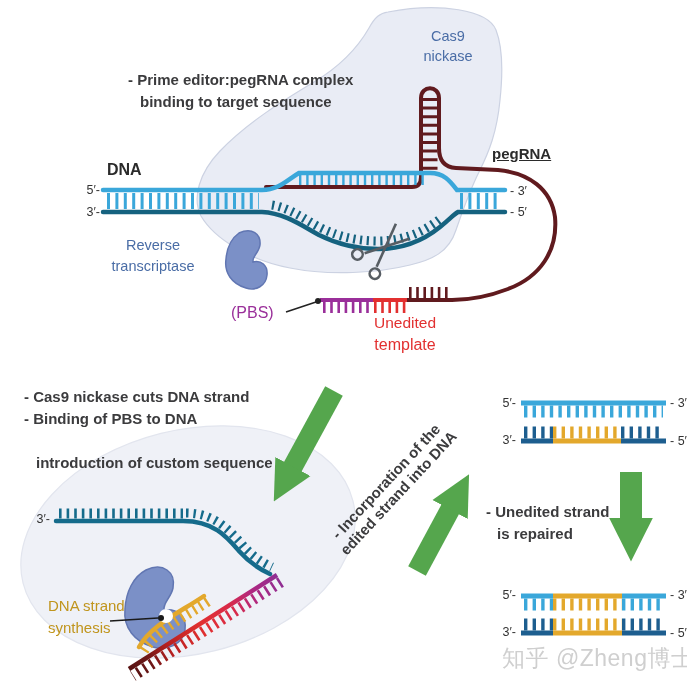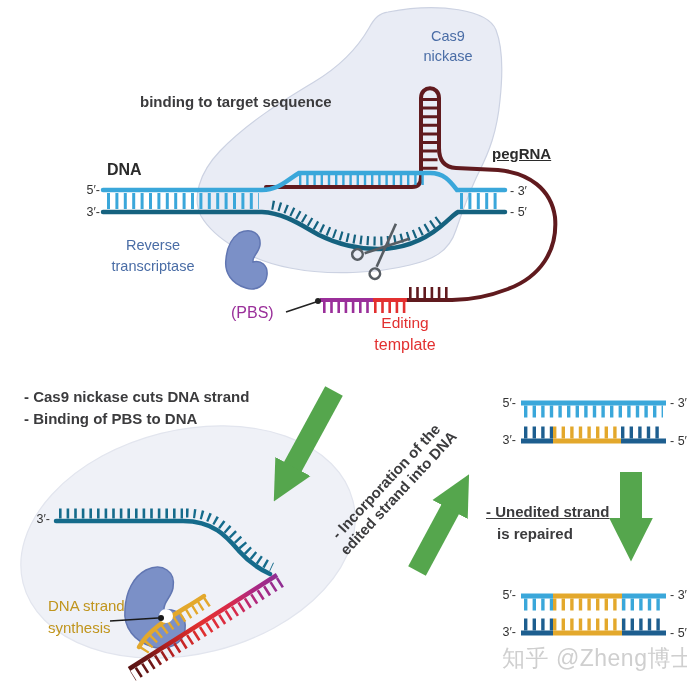--- a/index.html
+++ b/index.html
@@ -127,50 +127,52 @@
       <line x1="622" y1="624.5" x2="663" y2="624.5" stroke="#1d5e8f" stroke-width="12" stroke-dasharray="3.4 5.2"></line>
       <line x1="521" y1="596" x2="553" y2="596" stroke="#3aa7da" stroke-width="5"></line>
       <line x1="553" y1="596" x2="622" y2="596" stroke="#e3a82c" stroke-width="5"></line>
       <line x1="622" y1="596" x2="666" y2="596" stroke="#3aa7da" stroke-width="5"></line>
       <line x1="521" y1="633" x2="553" y2="633" stroke="#1d5e8f" stroke-width="5"></line>
       <line x1="553" y1="633" x2="622" y2="633" stroke="#e3a82c" stroke-width="5"></line>
       <line x1="622" y1="633" x2="666" y2="633" stroke="#1d5e8f" stroke-width="5"></line>
     </g>
   </svg>
 
+  <div class="lbl bold" style="left:128px;top:71px;font-size:15px;">- Prime editor:pegRNA complex</div>
   <div class="lbl bold" style="left:140px;top:93px;font-size:15px;">binding to target sequence</div>
 
   <div class="lbl blue-lab ctr" style="left:415px;top:28px;width:66px;">Cas9</div>
   <div class="lbl blue-lab ctr" style="left:415px;top:48px;width:66px;">nickase</div>
 
   <div class="lbl bold" style="left:107px;top:161px;font-size:16px;color:#2b2b2b;">DNA</div>
   <div class="lbl end-lab rt-al" style="left:76px;top:183px;width:24px;">5′-</div>
   <div class="lbl end-lab rt-al" style="left:76px;top:205px;width:24px;">3′-</div>
   <div class="lbl end-lab" style="left:510px;top:184px;">- 3′</div>
   <div class="lbl end-lab" style="left:510px;top:205px;">- 5′</div>
 
   <div class="lbl bold" style="left:492px;top:145px;font-size:15px;color:#2b2b2b;text-decoration:underline;">pegRNA</div>
 
   <div class="lbl blue-lab ctr" style="left:103px;top:237px;width:100px;">Reverse</div>
   <div class="lbl blue-lab ctr" style="left:103px;top:258px;width:100px;">transcriptase</div>
 
   <div class="lbl" style="left:231px;top:304px;font-size:16px;color:#9a2f9a;">(PBS)</div>
 
-  <div class="lbl ctr" style="left:360px;top:314px;width:90px;font-size:15.5px;color:#e23030;">Editing</div>
+  <div class="lbl ctr" style="left:360px;top:314px;width:90px;font-size:15.5px;color:#e23030;">Unedited</div>
   <div class="lbl ctr" style="left:360px;top:336px;width:90px;font-size:16px;color:#e23030;">template</div>
 
   <div class="lbl bold" style="left:24px;top:388px;font-size:15px;">- Cas9 nickase cuts DNA strand</div>
   <div class="lbl bold" style="left:24px;top:410px;font-size:15px;">- Binding of PBS to DNA</div>
+  <div class="lbl bold" style="left:36px;top:454px;font-size:15px;">introduction of custom sequence</div>
 
   <div class="lbl bold ctr" style="left:277px;top:470px;width:230px;font-size:15px;transform:rotate(-47deg);">
     <div>- Incorporation of the</div>
     <div>edited strand into DNA</div>
   </div>
 
-  <div class="lbl bold" style="left:486px;top:503px;font-size:15px;text-decoration:underline;">- Unedited strand</div>
+  <div class="lbl bold" style="left:486px;top:503px;font-size:15px;">- Unedited strand</div>
   <div class="lbl bold" style="left:497px;top:525px;font-size:15px;">is repaired</div>
 
   <div class="lbl" style="left:48px;top:597px;font-size:15px;color:#c0951d;">DNA strand</div>
   <div class="lbl" style="left:48px;top:619px;font-size:15px;color:#c0951d;">synthesis</div>
 
   <div class="lbl end-lab rt-al" style="left:26px;top:512px;width:24px;">3′-</div>
 
   <div class="lbl end-lab rt-al" style="left:492px;top:396px;width:24px;">5′-</div>
   <div class="lbl end-lab" style="left:670px;top:396px;">- 3′</div>
   <div class="lbl end-lab rt-al" style="left:492px;top:433px;width:24px;">3′-</div>

